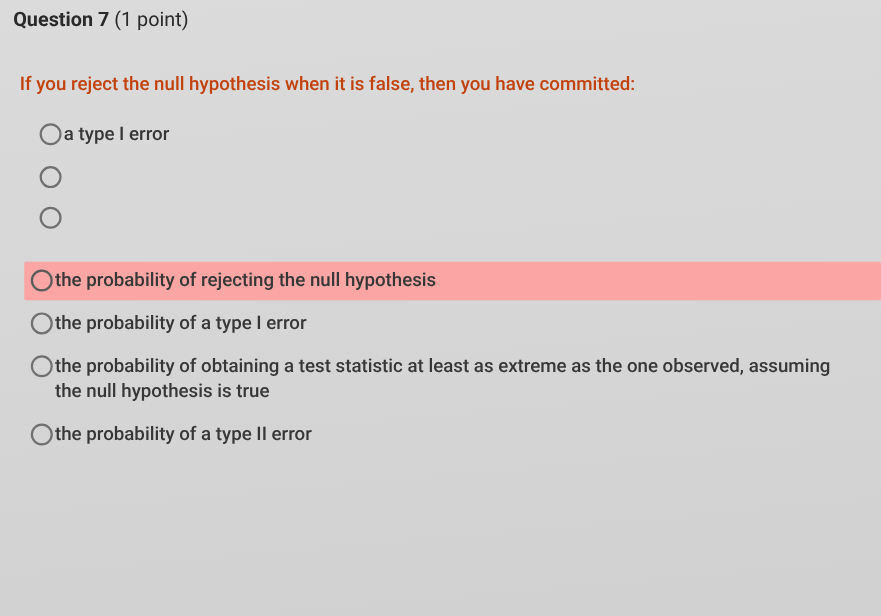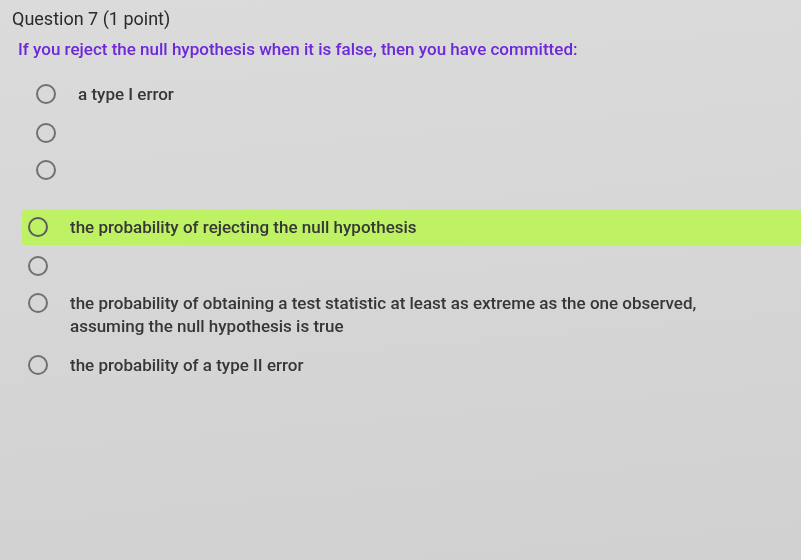--- a/index.html
+++ b/index.html
@@ -18,45 +18,46 @@
       padding: 8px 0 0 0;
     }
     .question-block {
       margin-bottom: 24px;
     }
     .question-header {
       padding: 0 12px 10px 12px;
       font-size: 18px;
     }
     .question-header .qnum {
-      font-weight: 400;
+      font-weight: 700;
     }
     .question-header .points {
       font-weight: 400;
       text-align: right;
     }
     .prompt {
       padding: 0 0 18px 18px;
       font-size: 17px;
       font-weight: 500;
-      color: #6d28d9;
+      color: #c2410c;
+      margin-top: 28px;
     }
     .options {
       padding: 0 0 0 24px;
     }
     .option-row {
       display: flex;
       align-items: flex-start;
-      gap: 22px;
+      gap: 2px;
       padding: 6px 8px 6px 6px;
       margin-bottom: 4px;
       border-radius: 2px;
     }
     .option-row.highlight {
-      background: #bef264;
+      background: #fca5a5;
     }
     .radio {
       flex: 0 0 20px;
       width: 20px;
       height: 20px;
       border: 2px solid #6f7170;
       border-radius: 50%;
       background: transparent;
       margin-top: 1px;
     }
@@ -104,20 +105,21 @@
 </div>
 
 <div class="question-block q8">
   <div class="options">
     <div class="option-row highlight">
       <div class="radio"></div>
       <div class="option-text">the probability of rejecting the null hypothesis</div>
     </div>
     <div class="option-row">
       <div class="radio"></div>
+      <div class="option-text">the probability of a type I error</div>
     </div>
     <div class="option-row">
       <div class="radio"></div>
       <div class="option-text">the probability of obtaining a test statistic at least as extreme as the one observed, assuming the null hypothesis is true</div>
     </div>
     <div class="option-row">
       <div class="radio"></div>
       <div class="option-text">the probability of a type II error</div>
     </div>
   </div>

